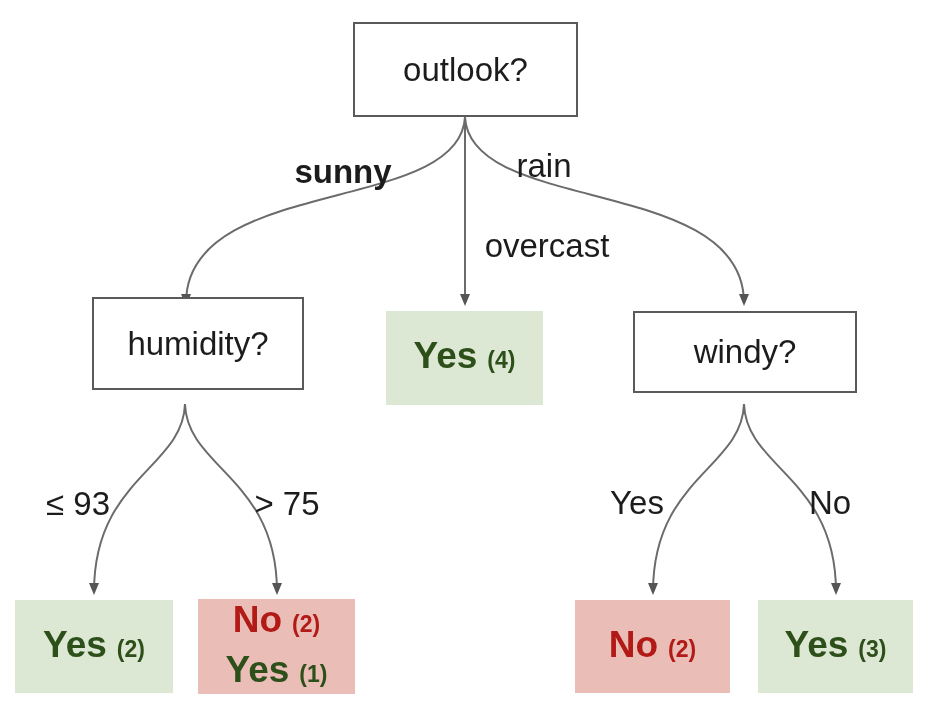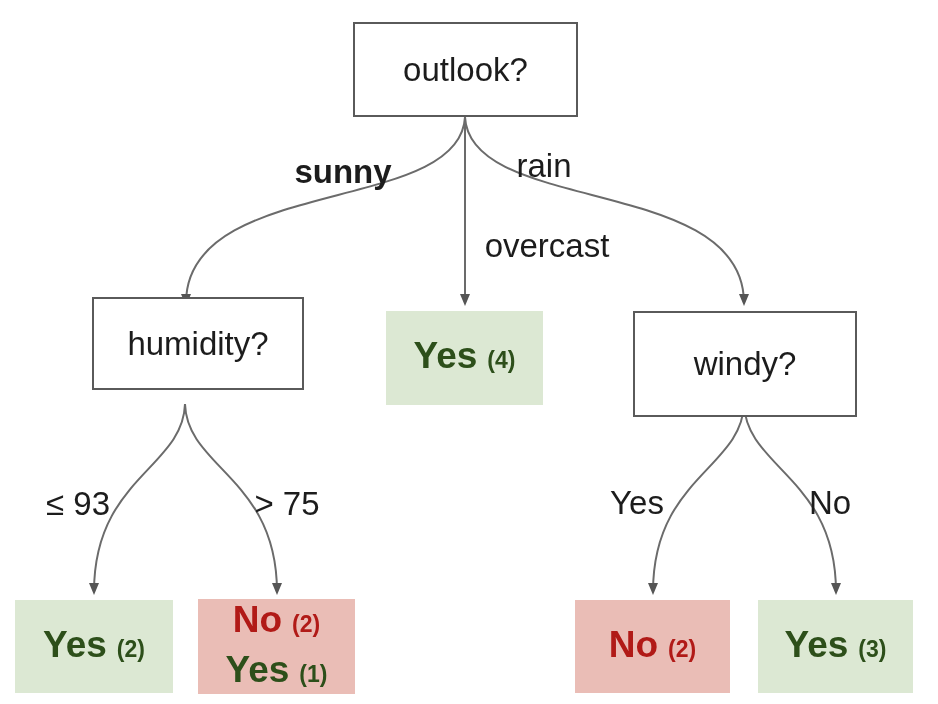--- a/index.html
+++ b/index.html
@@ -89,21 +89,21 @@
   </svg>
 
   <div class="node" style="left:353px; top:22px; width:225px; height:95px;">
     <span>outlook?</span>
   </div>
 
   <div class="node" style="left:73px; top:297px; width:212px; height:93px;margin-left:19px;">
     <span>humidity?</span>
   </div>
 
-  <div class="node" style="left:633px; top:311px; width:224px; height:106px;">
+  <div class="node" style="left:633px; top:311px; width:224px; height:82px;">
     <span>windy?</span>
   </div>
 
   <div class="branch-label" style="left:343px; top:172px;font-weight:bold;">sunny</div>
   <div class="branch-label" style="left:544px; top:166px;">rain</div>
   <div class="branch-label" style="left:547px; top:246px;">overcast</div>
   <div class="branch-label" style="left:78px; top:504px;">≤ 93</div>
   <div class="branch-label" style="left:287px; top:504px;">&gt; 75</div>
   <div class="branch-label" style="left:637px; top:503px;">Yes</div>
   <div class="branch-label" style="left:830px; top:503px;">No</div>

